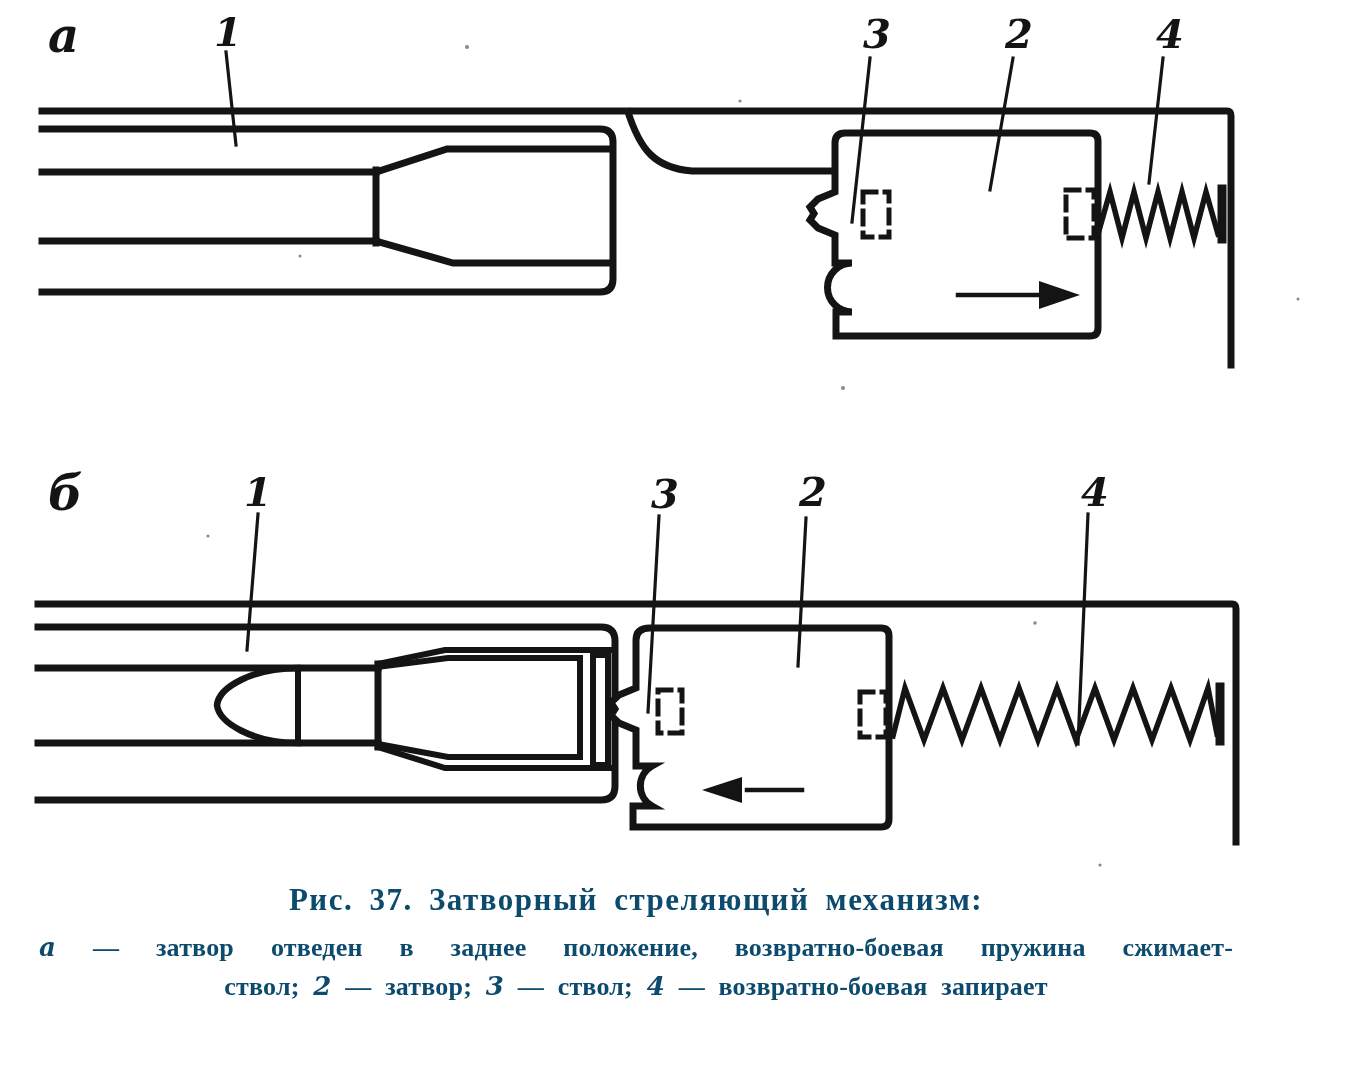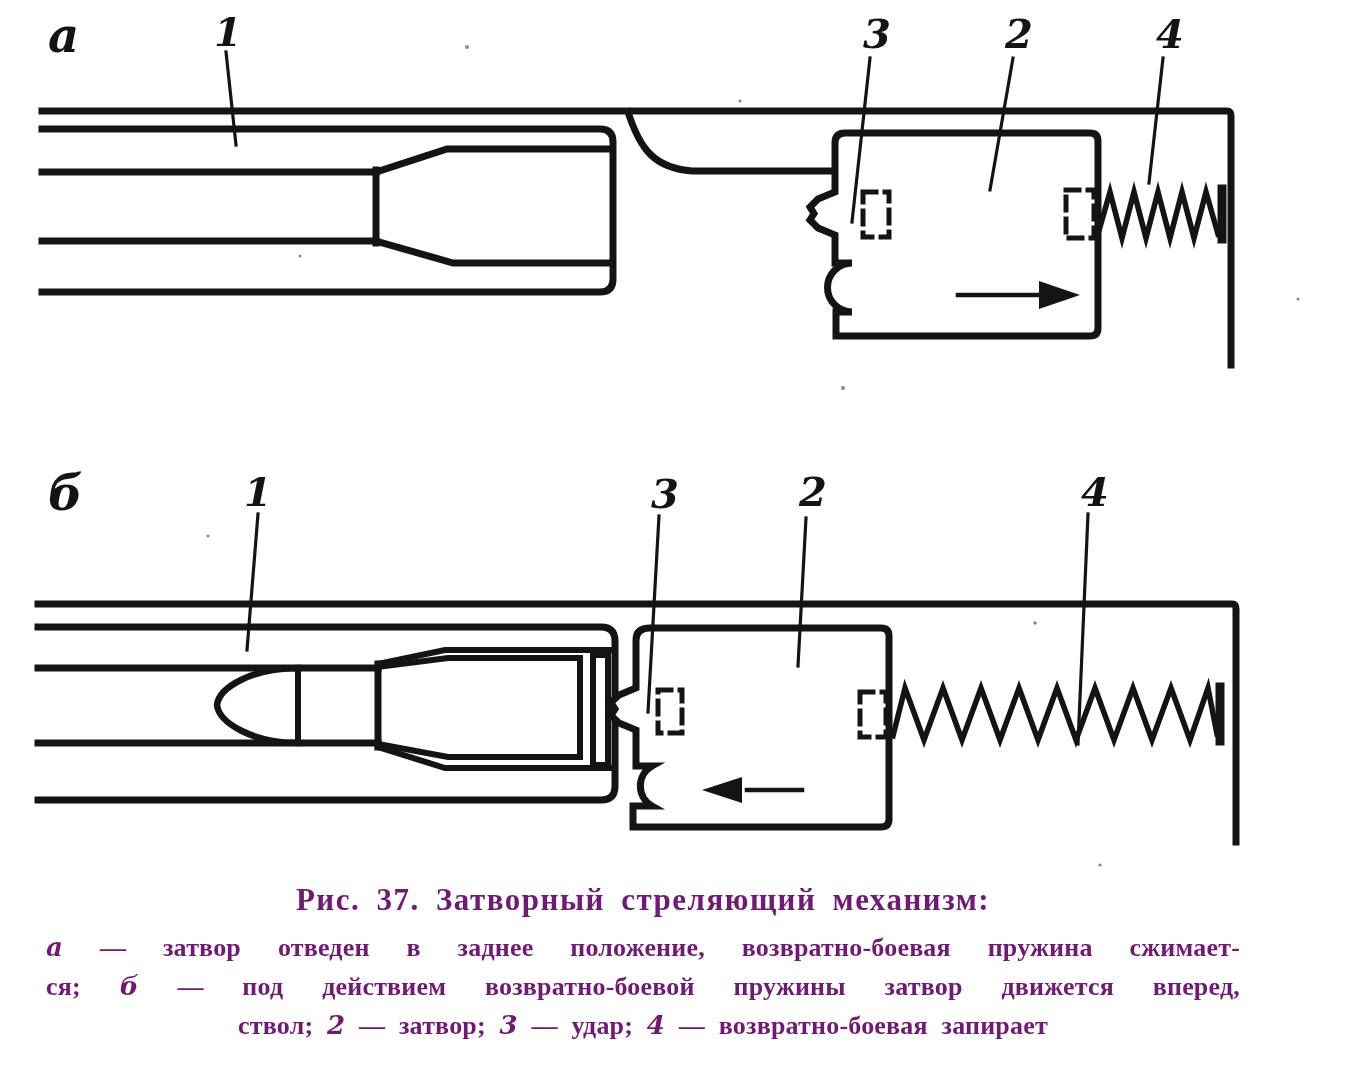--- a/index.html
+++ b/index.html
@@ -4,22 +4,22 @@
 <style>
   html,body{margin:0;padding:0;background:#e8e8e8;}
   .page{
     position:relative;width:1355px;height:1067px;background:#ffffff;
     overflow:hidden;font-family:"Liberation Serif",serif;color:#141414;
   }
   svg{position:absolute;left:0;top:0;}
   .panel-label{font-family:"DejaVu Serif",serif;font-style:italic;font-weight:700;font-size:48px;fill:#141414;}
   .callout{font-family:"DejaVu Serif",serif;font-style:italic;font-weight:700;font-size:40px;fill:#141414;}
   .caption{
-    position:absolute;left:46px;top:882px;width:1194px;
-    font-family:"Liberation Serif",serif;font-weight:700;color:#701a75;
+    position:absolute;left:39px;top:882px;width:1194px;
+    font-family:"Liberation Serif",serif;font-weight:700;color:#0c4a6e;
   }
   .cap-title{
     text-align:center;font-size:31px;letter-spacing:1.5px;word-spacing:7px;
     margin:0 0 10px 0;white-space:nowrap;
   }
   .cap-line{
     font-size:26px;line-height:39px;letter-spacing:0.2px;
     text-align:justify;text-align-last:justify;
   }
   .cap-line.centered{text-align:center;text-align-last:center;word-spacing:7px;}
@@ -127,17 +127,16 @@
     <text class="panel-label" x="48" y="510">б</text>
     <text class="callout" x="244" y="506">1</text>
     <text class="callout" x="651" y="508">3</text>
     <text class="callout" x="799" y="506">2</text>
     <text class="callout" x="1081" y="506">4</text>
   </svg>
 
   <div class="caption">
     <div class="cap-title">Рис. 37. Затворный стреляющий механизм:</div>
     <div class="cap-line"><span class="em">а</span><span> — затвор отведен в заднее положение, возвратно-боевая пружина сжимает-</span></div>
-    <div class="cap-line"><span>ся; </span><span class="em">б</span><span> — под действием возвратно-боевой пружины затвор движется вперед,</span></div>
-    <div class="cap-line centered"><span>ствол; </span><span class="em">2</span><span> — затвор; </span><span class="em">3</span><span> — удар; </span><span class="em">4</span><span> — возвратно-боевая запирает</span></div>
+    <div class="cap-line centered"><span>ствол; </span><span class="em">2</span><span> — затвор; </span><span class="em">3</span><span> — ствол; </span><span class="em">4</span><span> — возвратно-боевая запирает</span></div>
   </div>
 
 </div>
 
 </body></html>

